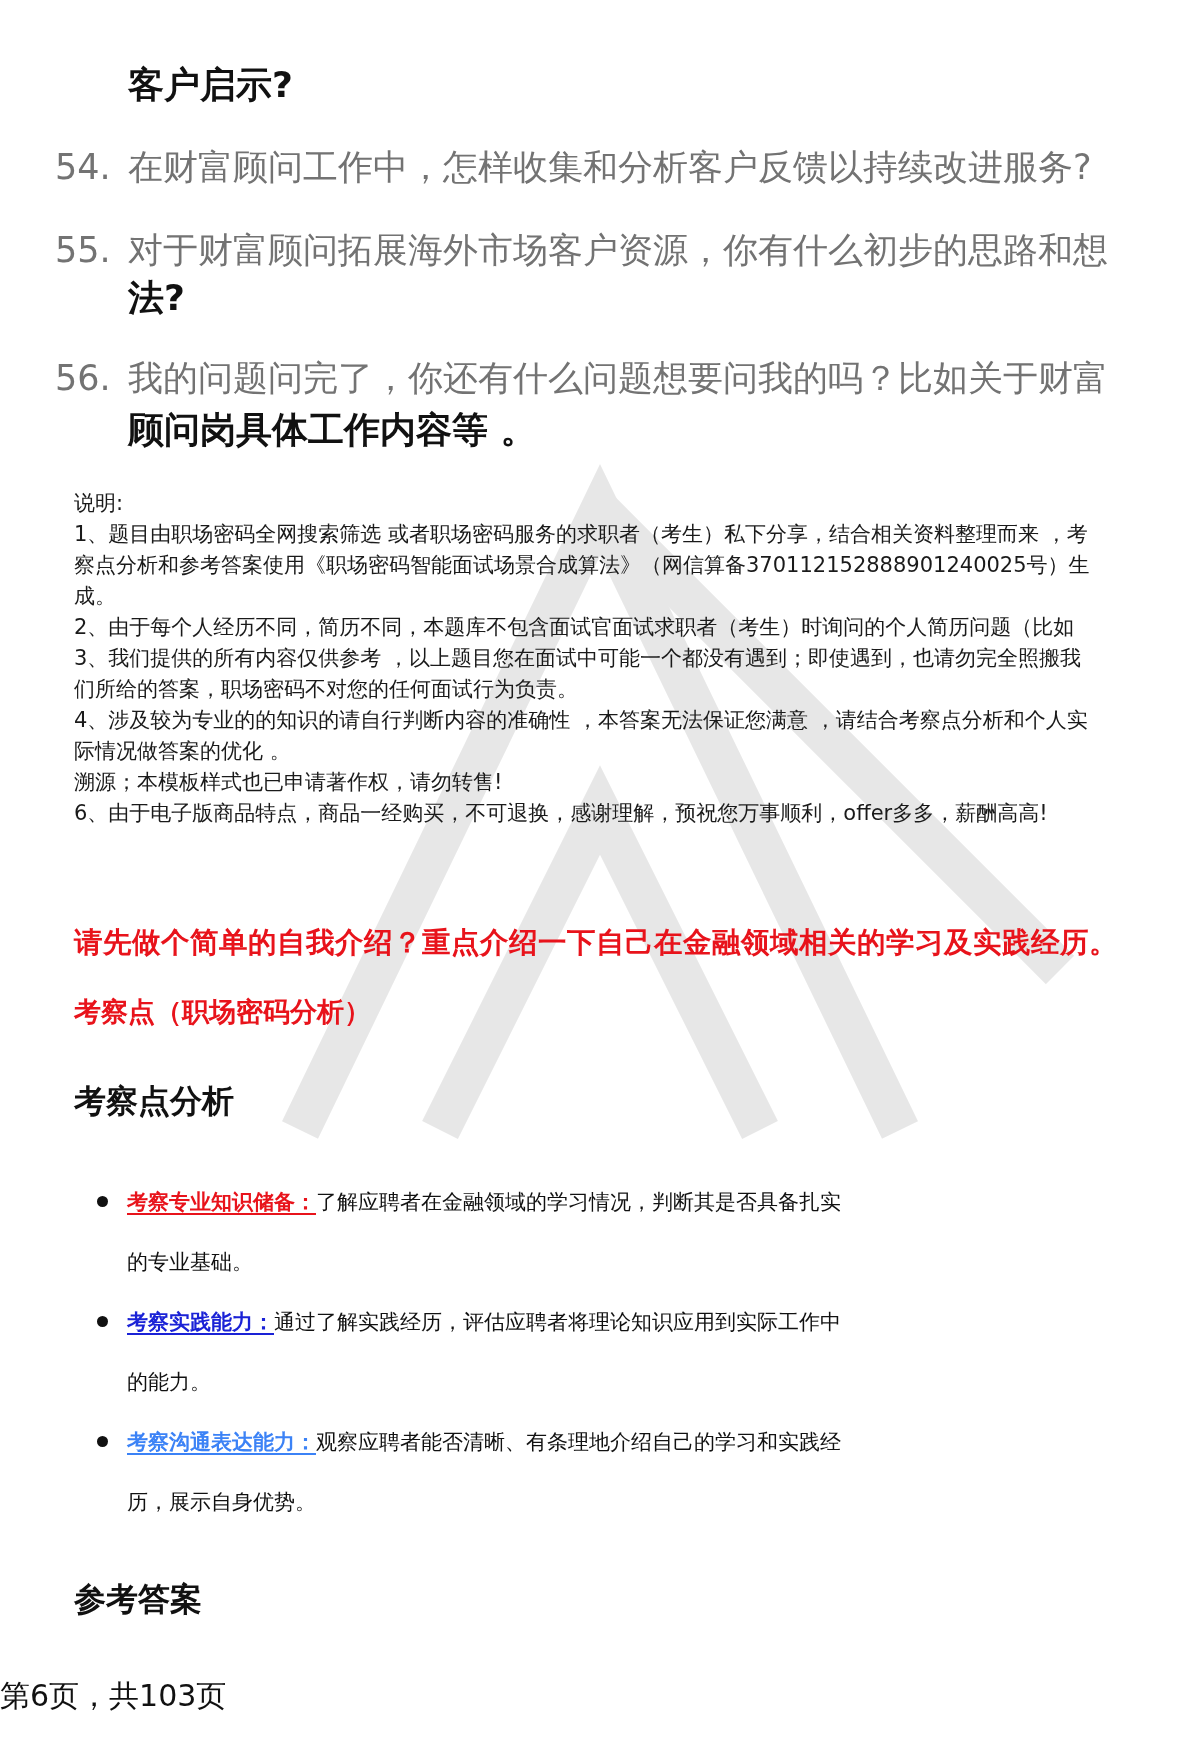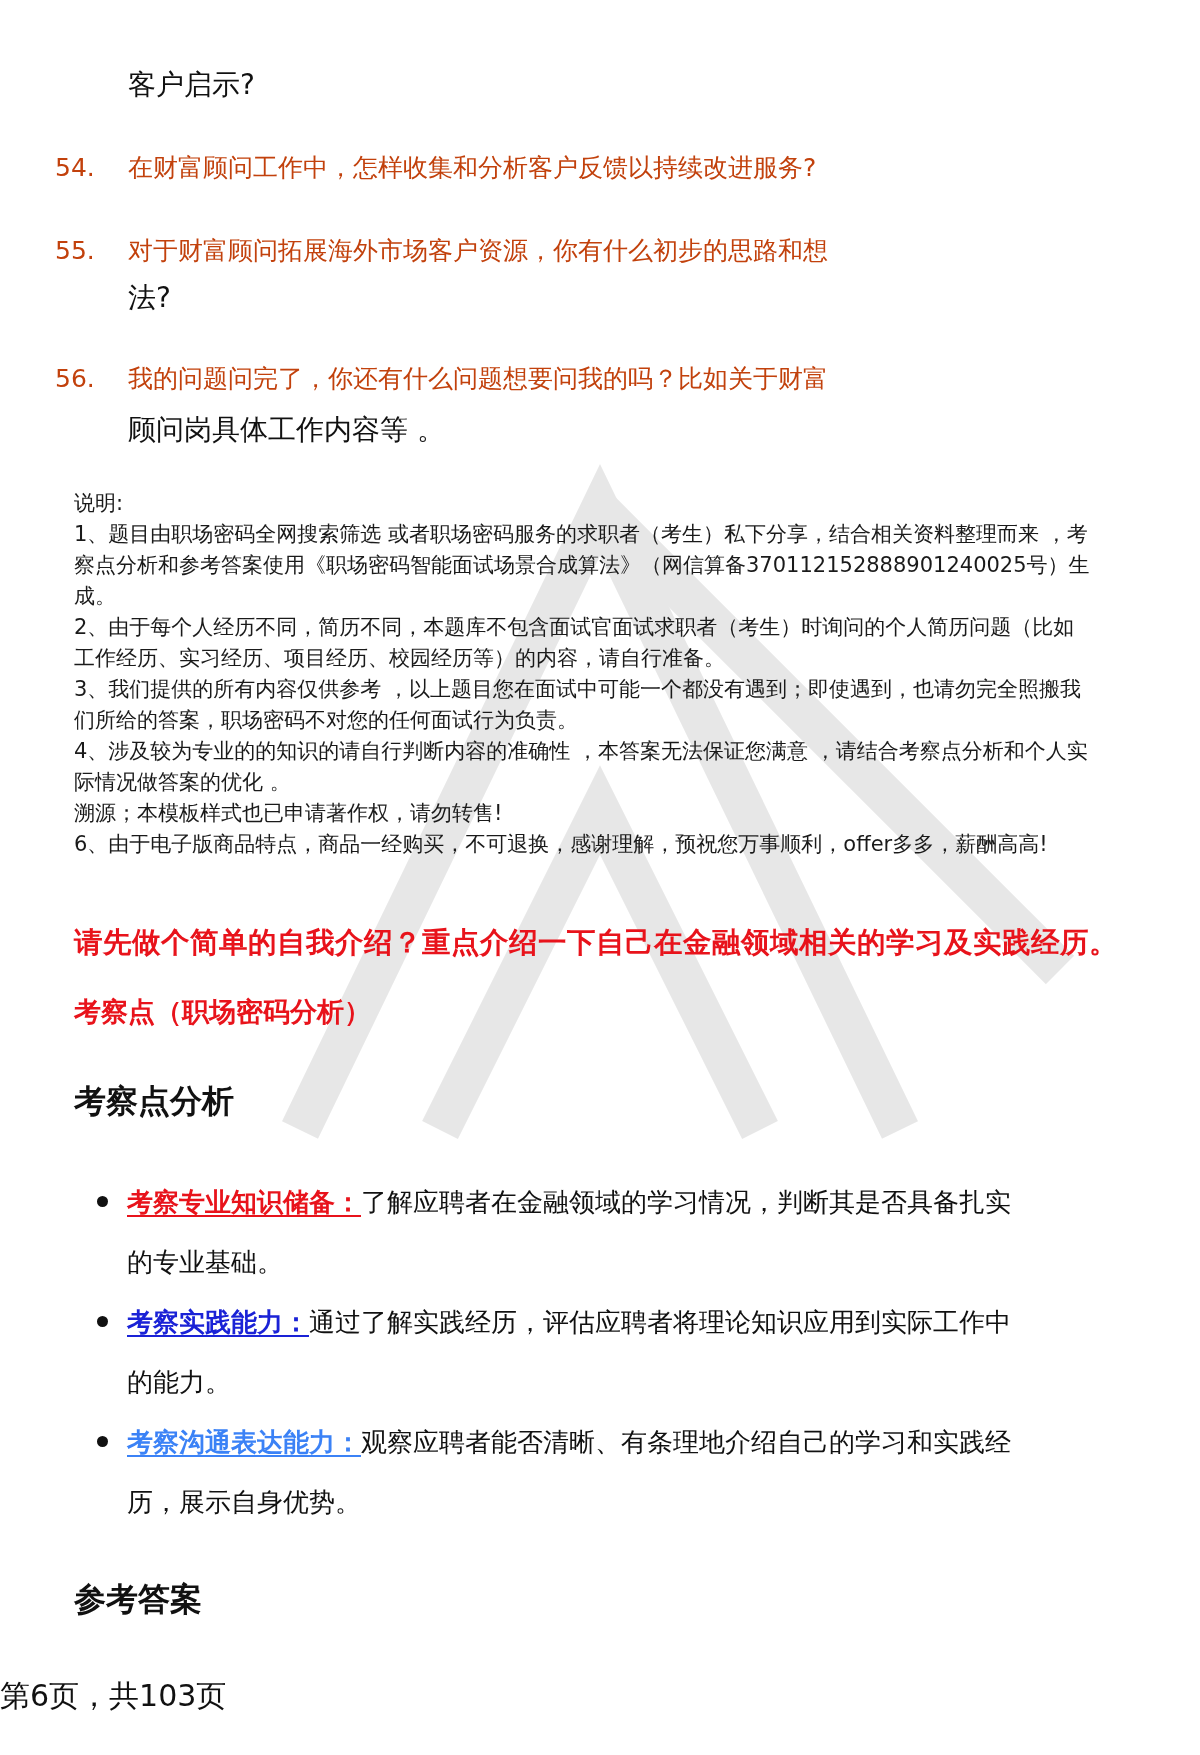--- a/index.html
+++ b/index.html
@@ -4,41 +4,41 @@
 <style>
   html, body { margin: 0; padding: 0; background: #ffffff; }
   body {
     width: 1200px; height: 1755px; position: relative; overflow: hidden;
     font-family: "DejaVu Sans", "Liberation Sans", sans-serif; color: #111;
   }
   .watermark {
     position: absolute; left: 180px; top: 450px; width: 900px; height: 700px;
     pointer-events: none; opacity: 0.09;
   }
-  .q { position: absolute; left: 55px; font-size: 25px; line-height: 45px; color: #c2410c; }
+  .q { position: absolute; left: 55px; font-size: 35px; line-height: 45px; color: #737373; }
   .q .num { display: inline-block; width: 73px; }
   .q .txt { display: inline-block; vertical-align: top; width: 1010px; }
-  .cont { position: absolute; left: 128px; font-size: 28px; line-height: 45px; }
+  .cont { position: absolute; left: 128px; font-size: 36px; line-height: 45px; font-weight: bold; }
   .notes {
     position: absolute; left: 74px; top: 488px; width: 1090px;
     font-size: 21px; line-height: 31px; color: #1a1a1a;
   }
   .notes p { margin: 0; }
   .red-q {
     position: absolute; left: 74px; top: 924px; font-size: 28.5px; font-weight: bold;
     color: #e8131b; letter-spacing: 0.5px;
   }
   .red-sub {
     position: absolute; left: 74px; top: 994px; font-size: 27px; font-weight: bold; color: #e8131b;
   }
   .h-analysis {
     position: absolute; left: 74px; top: 1080px; font-size: 32px; font-weight: bold; color: #111;
   }
   .bullets { position: absolute; left: 95px; top: 1172px; width: 1060px; }
-  .bullet { position: relative; padding-left: 32px; font-size: 26px; line-height: 60px; margin-bottom: 0; }
+  .bullet { position: relative; padding-left: 32px; font-size: 21px; line-height: 60px; margin-bottom: 0; }
   .bullet .dot {
     position: absolute; left: 2px; top: 24px; width: 11px; height: 11px; border-radius: 50%; background: #111;
   }
   .bullet .lbl { font-weight: bold; text-decoration: underline; text-underline-offset: 4px; }
   .h-answer {
     position: absolute; left: 74px; top: 1578px; font-size: 32px; font-weight: bold; color: #111;
   }
   .footer {
     position: absolute; left: 0; width: 1200px; top: 1676px; text-align: left;
     font-size: 30px; color: #111;
@@ -70,21 +70,20 @@
   <span class="num">56.</span><span class="txt">我的问题问完了，你还有什么问题想要问我的吗？比如关于财富</span>
 </div>
 <div class="cont" style="top:407px">顾问岗具体工作内容等 。</div>
 
 <div class="notes">
   <p>说明:</p>
   <p>1、题目由职场密码全网搜索筛选 或者职场密码服务的求职者（考生）私下分享，结合相关资料整理而来 ，考</p>
   <p>察点分析和参考答案使用《职场密码智能面试场景合成算法》（网信算备370112152888901240025号）生</p>
   <p>成。</p>
   <p>2、由于每个人经历不同，简历不同，本题库不包含面试官面试求职者（考生）时询问的个人简历问题（比如</p>
-  <p>工作经历、实习经历、项目经历、校园经历等）的内容，请自行准备。</p>
   <p>3、我们提供的所有内容仅供参考 ，以上题目您在面试中可能一个都没有遇到；即使遇到，也请勿完全照搬我</p>
   <p>们所给的答案，职场密码不对您的任何面试行为负责。</p>
   <p>4、涉及较为专业的的知识的请自行判断内容的准确性 ，本答案无法保证您满意 ，请结合考察点分析和个人实</p>
   <p>际情况做答案的优化 。</p>
   <p>溯源；本模板样式也已申请著作权，请勿转售!</p>
   <p>6、由于电子版商品特点，商品一经购买，不可退换，感谢理解，预祝您万事顺利，offer多多，薪酬高高!</p>
 </div>
 
 <div class="red-q">请先做个简单的自我介绍？重点介绍一下自己在金融领域相关的学习及实践经历。</div>
 <div class="red-sub">考察点（职场密码分析）</div>

